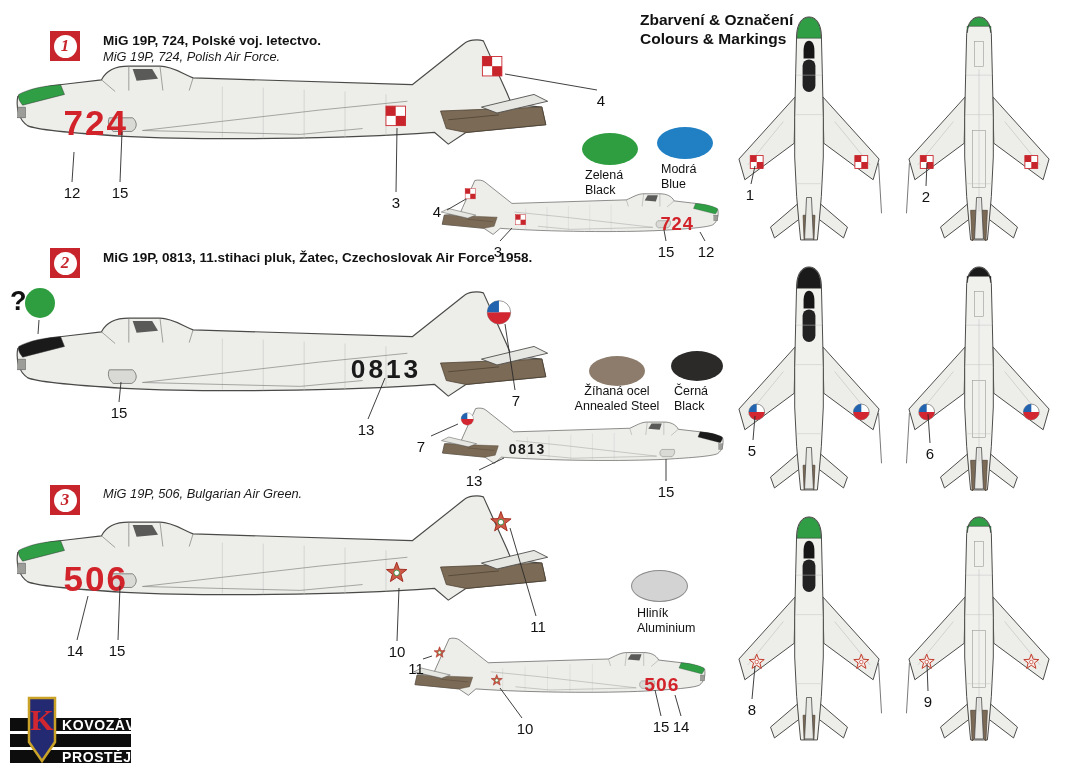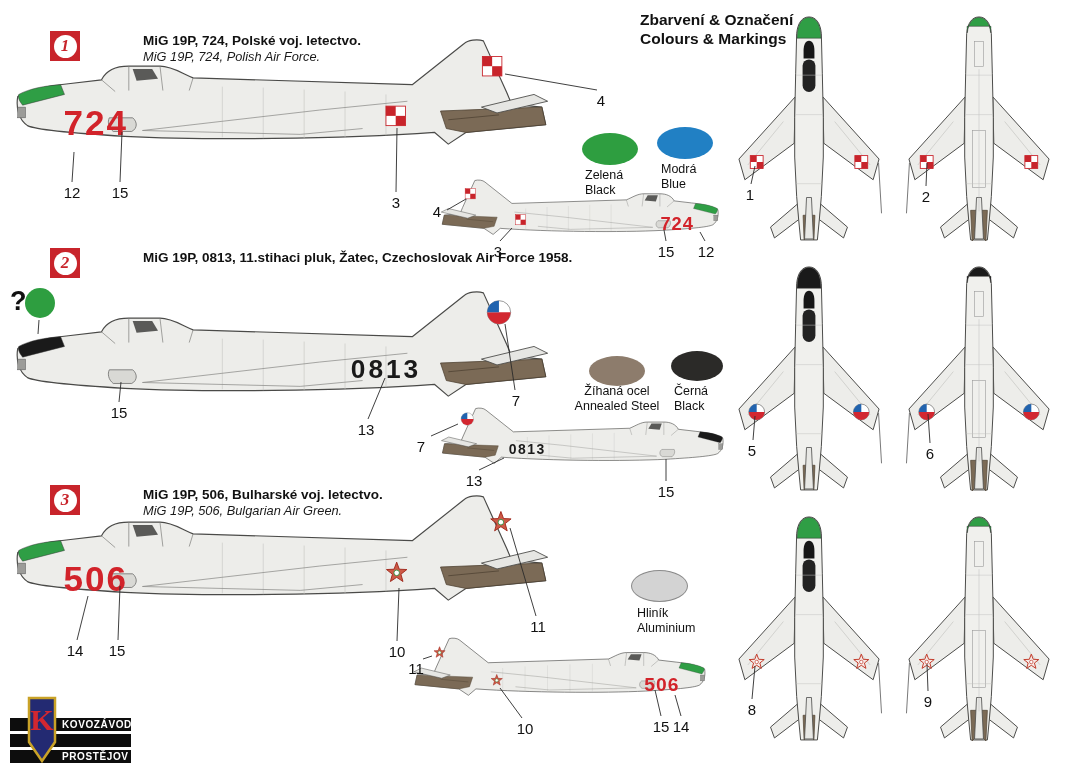--- a/index.html
+++ b/index.html
@@ -1,41 +1,41 @@
 <!DOCTYPE html>
 <html><head>
 <meta charset="utf-8">
 <style>
   html,body{margin:0;padding:0;}
   body{width:1088px;height:775px;position:relative;background:#ffffff;
        font-family:"Liberation Sans",sans-serif;color:#111;overflow:hidden;}
   .ac{position:absolute;}
   .ac svg{display:block;}
   .co{position:absolute;font-size:15px;color:#111;transform:translateX(-50%);}
-  .scheme-title{position:absolute;margin-left:40px;}
+  .scheme-title{position:absolute;}
   .cs-title{font-weight:bold;font-size:13.5px;line-height:17px;}
   .en-title{font-style:italic;font-size:12.8px;line-height:16px;color:#1a1a1a;}
   .badge{position:absolute;width:30px;height:30px;background:#c8242b;
          display:flex;align-items:center;justify-content:center;}
   .badge-circle{width:23px;height:23px;background:#fff;border-radius:50%;
          display:flex;align-items:center;justify-content:center;}
   .badge-num{color:#c8242b;font-weight:bold;font-style:italic;
          font-family:"Liberation Serif",serif;font-size:17px;}
   #sheet-title{position:absolute;left:640px;top:10px;font-weight:bold;
          font-size:15.5px;line-height:19px;}
   .sw{position:absolute;border-radius:50%;}
   .sw.outlined{border:1px solid #8a8a8a;box-sizing:border-box;}
   .swlab{position:absolute;font-size:12.5px;line-height:14.5px;}
   .swlab.center{text-align:center;width:110px;}
   .qmark{position:absolute;font-size:27px;font-weight:bold;}
   .qdot{position:absolute;width:30px;height:30px;border-radius:50%;background:#2e9e40;}
   #leaders{position:absolute;left:0;top:0;pointer-events:none;}
   #logo{position:absolute;left:6px;top:692px;width:130px;height:76px;}
   #logo .bar{position:absolute;left:4px;width:121px;height:13px;background:#0d0d0d;
-         color:#fff;font-size:10px;font-weight:bold;letter-spacing:0.6px;
+         color:#fff;font-size:14px;font-weight:bold;letter-spacing:0.6px;
          display:flex;align-items:center;box-sizing:border-box;}
   #logo .bar1{top:26px;padding-left:52px;}
   #logo .bar2{top:42px;}
   #logo .bar3{top:58px;padding-left:52px;}
   #logo svg{position:absolute;left:20px;top:4px;z-index:2;}
 </style>
 </head>
 <body>
 
 <div id="sheet-title">
@@ -61,21 +61,20 @@
 <div class="scheme-title" style="left:103px;top:249px">
   <div class="cs-title">MiG 19P, 0813, 11.stihaci pluk, Žatec, Czechoslovak Air Force 1958.</div>
 </div>
 
 <div class="badge" style="left:50px;top:485px">
   <span class="badge-circle">
       <span class="badge-num">3</span>
     </span>
 </div>
 <div class="scheme-title" style="left:103px;top:486px">
-  <div class="cs-title">MiG 19P, 506, Bulharské voj. letectvo.</div>
   <div class="en-title">MiG 19P, 506, Bulgarian Air Green.</div>
 </div>
 
 <span class="qmark" style="left:10px;top:286px">?</span>
 <div class="qdot" style="left:25px;top:288px"></div>
 
 <div class="ac" style="left:8px;top:36px;width:565px">
     <svg viewBox="0 0 580 152" width="100%" xmlns="http://www.w3.org/2000/svg">
   <path d="M10,62 C22,55 42,51 62,49 L96,45 C101,35 112,31 124,31 L156,31 C168,31 178,38 190,43 L415,50 L468,8 C472,4 482,3 488,5 L512,58 L517,70 L548,73 L552,91 L470,99 L452,111 L438,99 C340,106 200,107 120,103 C70,100 30,97 20,92 C11,86 8,74 10,62 Z" fill="#ededea" stroke="#4a4a48" stroke-width="1.2" stroke-linejoin="round"></path>
   <path d="M11,60 C22,54 38,51 54,50 L58,60 L15,71 C12,67 10,64 11,60 Z" fill="#2f9e45" stroke="#333" stroke-width="0.5"></path>

